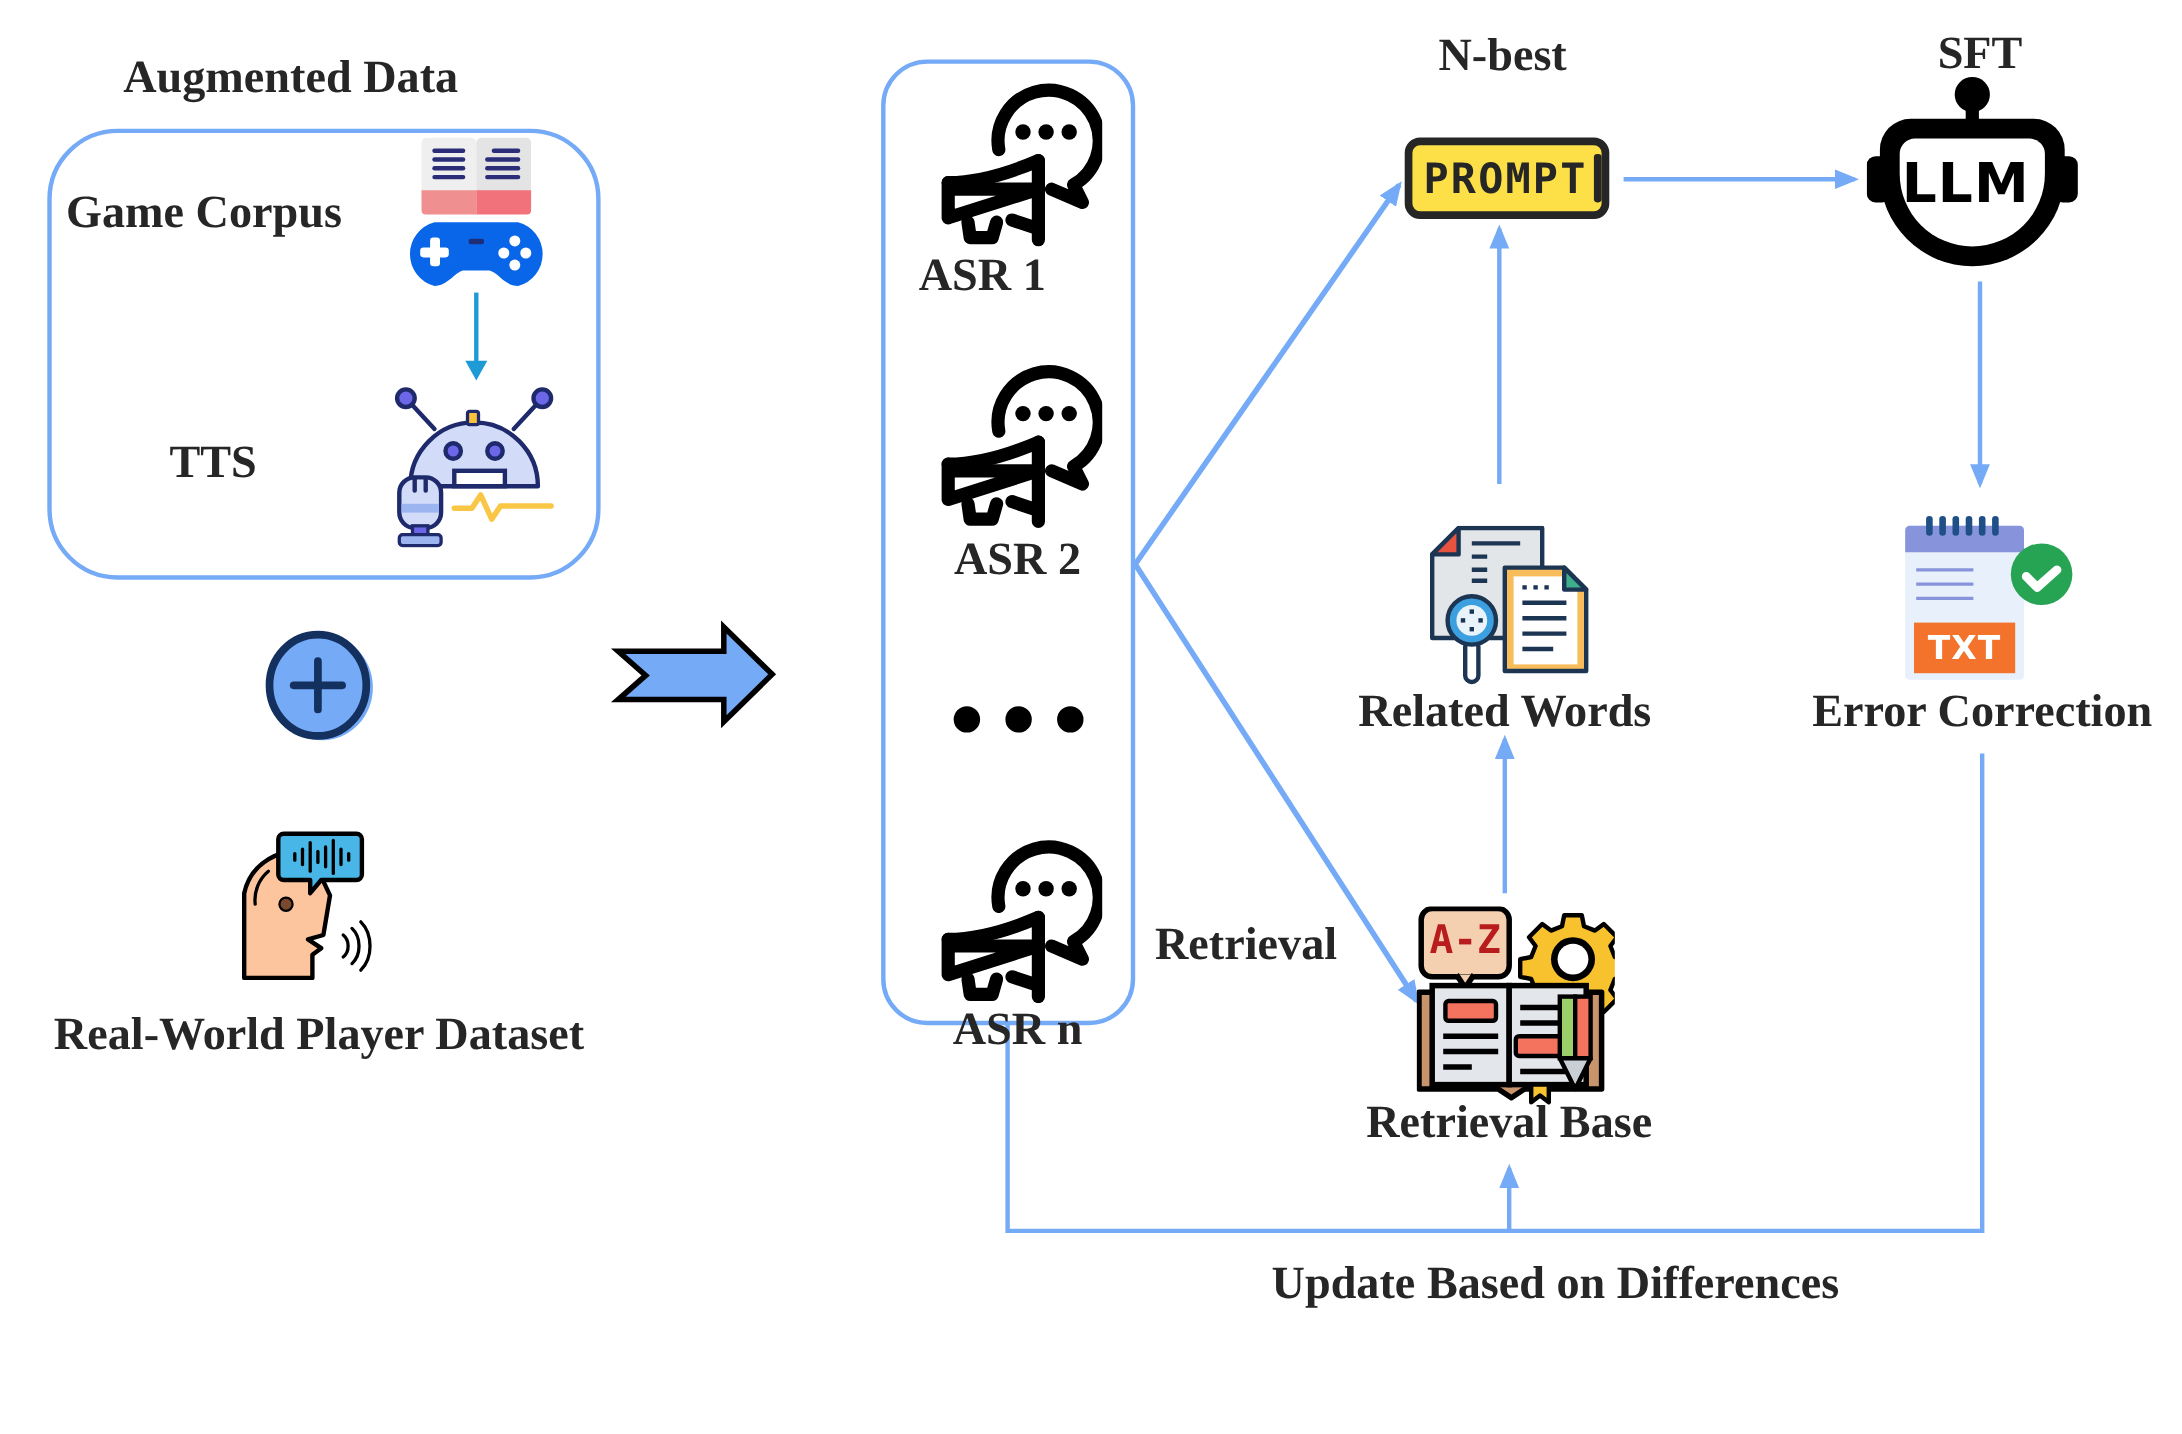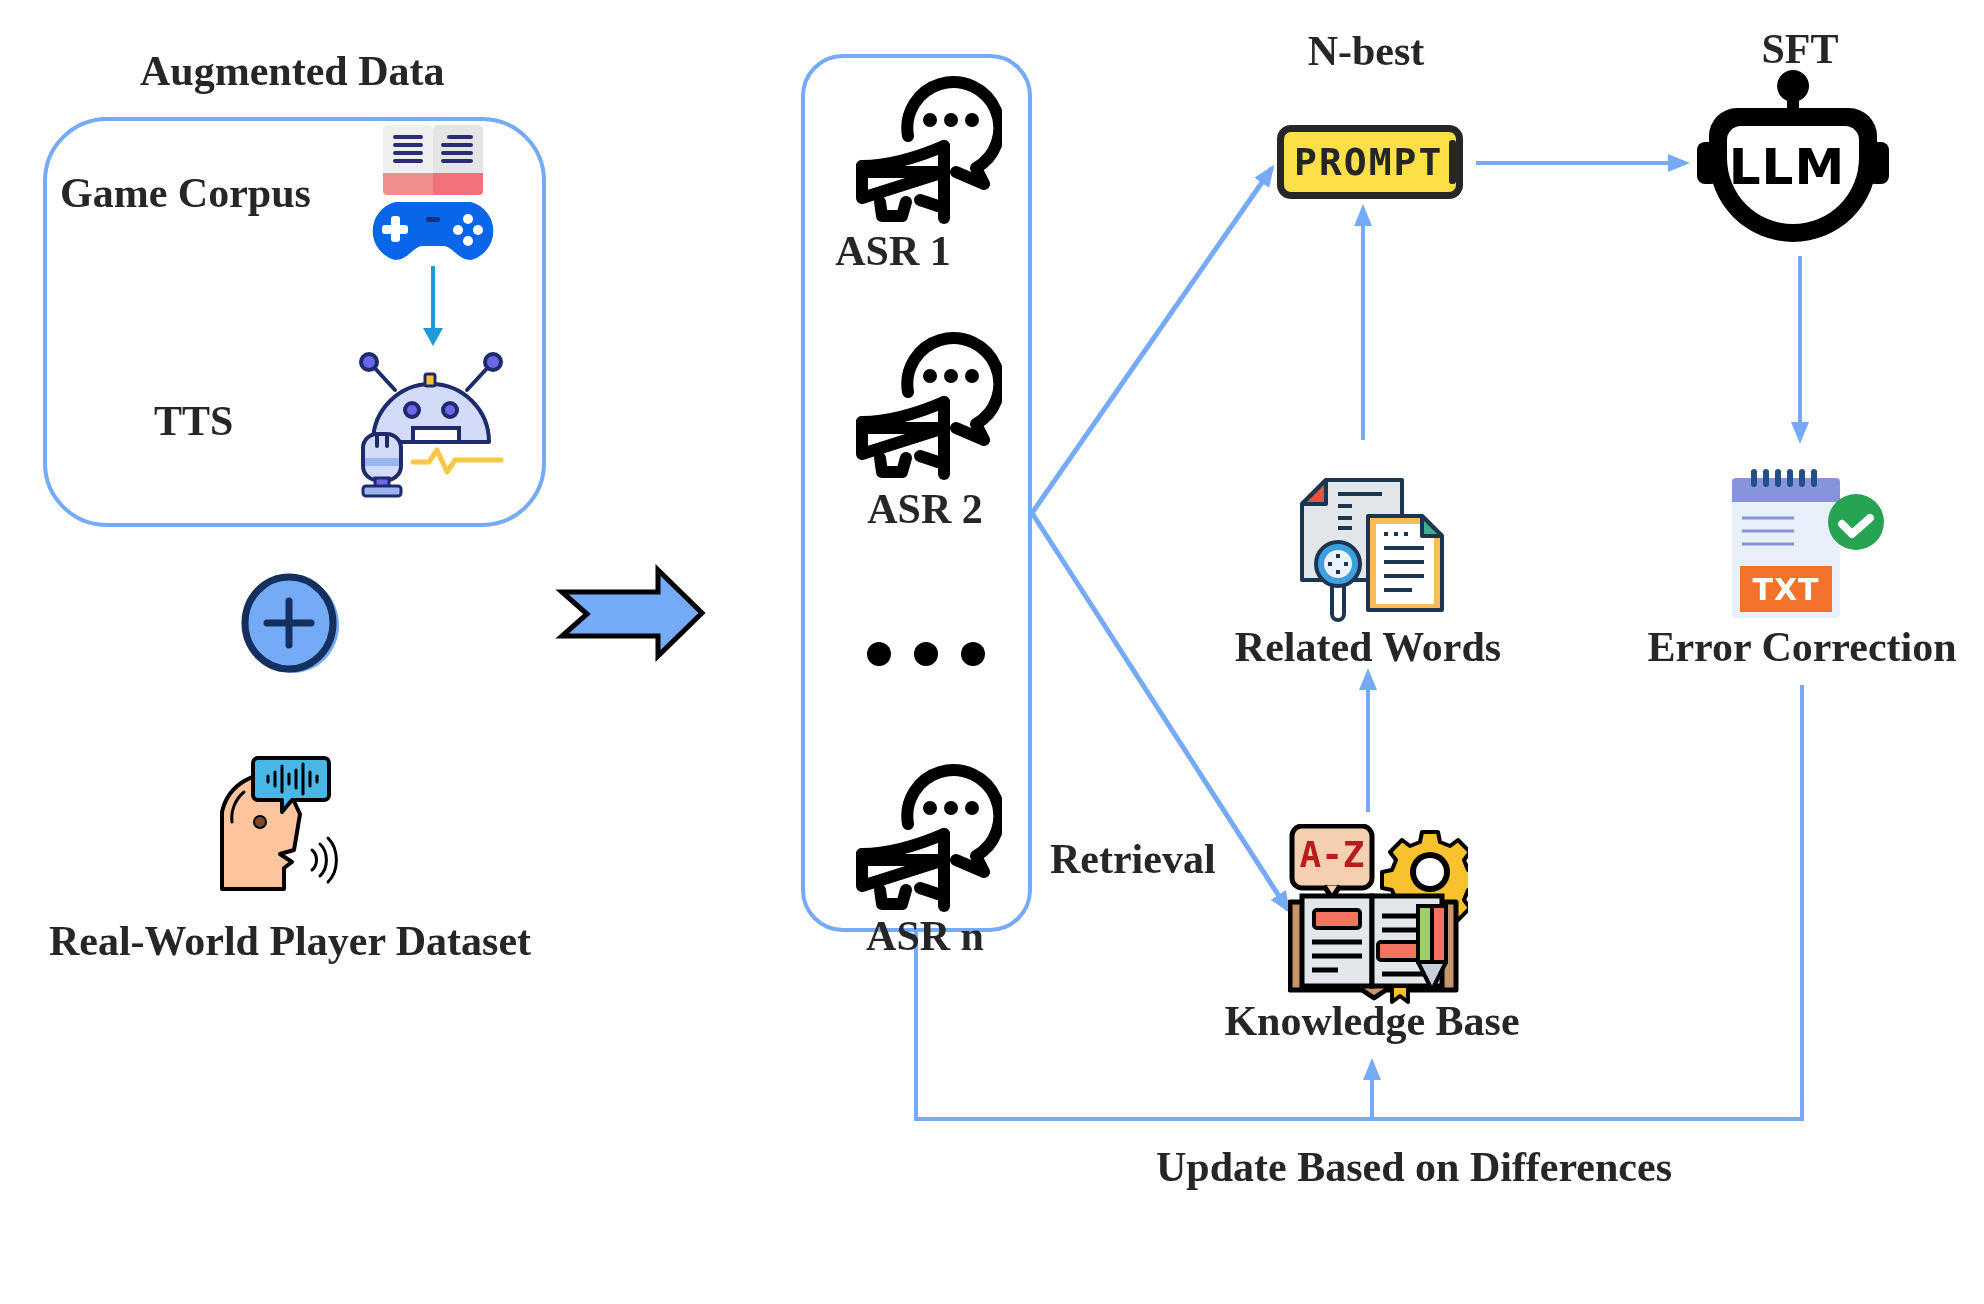--- a/index.html
+++ b/index.html
@@ -42,35 +42,35 @@
 
   <line x1="1368" y1="812" x2="1368" y2="672" stroke="#75aaf7" stroke-width="4" marker-end="url(#ahb)"></line>
 
   <polyline points="916,930 916,1119 1802,1119 1802,685" fill="none" stroke="#75aaf7" stroke-width="4"></polyline>
 
   <line x1="1372" y1="1119" x2="1372" y2="1062" stroke="#75aaf7" stroke-width="4" marker-end="url(#ahb)"></line>
 
   <path d="M562,592 L658,592 L658,570 L702,613 L658,656 L658,636 L562,636 L587,614 z" fill="#75aaf7" stroke="#000" stroke-width="5" stroke-linejoin="miter"></path>
 </svg>
 
-<div class="lbl" style="left:140px; top:50px; font-size:42px;text-align:center;">Augmented Data</div>
+<div class="lbl" style="left:112px; top:50px; font-size:42px;text-align:center;">Augmented Data</div>
 <div class="lbl" style="left:60px; top:172px; font-size:42px;">Game Corpus</div>
 <div class="lbl" style="left:154px; top:400px; font-size:42px;">TTS</div>
 <div class="lbl c" style="left:290px; top:920px; font-size:42px;">Real-World Player Dataset</div>
 
 <div class="lbl c" style="left:893px; top:230px; font-size:42px;text-align:right;">ASR 1</div>
 <div class="lbl c" style="left:925px; top:488px; font-size:42px;">ASR 2</div>
 <div class="lbl c" style="left:925px; top:915px; font-size:42px;text-align:center;">ASR n</div>
 
 <div class="lbl c" style="left:1366px; top:30px; font-size:42px;">N-best</div>
 <div class="lbl c" style="left:1800px; top:28px; font-size:42px;">SFT</div>
 <div class="lbl c" style="left:1368px; top:626px; font-size:42px;">Related Words</div>
 <div class="lbl c" style="left:1802px; top:626px; font-size:42px;">Error Correction</div>
 <div class="lbl" style="left:1050px; top:838px; font-size:42px;">Retrieval</div>
-<div class="lbl c" style="left:1372px; top:1000px; font-size:42px;">Knowledge Base</div>
+<div class="lbl c" style="left:1372px; top:1000px; font-size:42px;">Retrieval Base</div>
 <div class="lbl c" style="left:1378px; top:1146px; font-size:42px;margin-left:36px;">Update Based on Differences</div>
 
 <svg class="icon" style="left:860px; top:640px;" width="140" height="40">
   <circle cx="19" cy="14" r="12" fill="#000"></circle>
   <circle cx="66" cy="14" r="12" fill="#000"></circle>
   <circle cx="113" cy="14" r="12" fill="#000"></circle>
 </svg>
 
 <svg class="icon" style="left:383px; top:125px;" width="100" height="72" viewBox="0 0 100 72">
   <rect x="0" y="0" width="50" height="55" rx="5" fill="#efefef"></rect>

